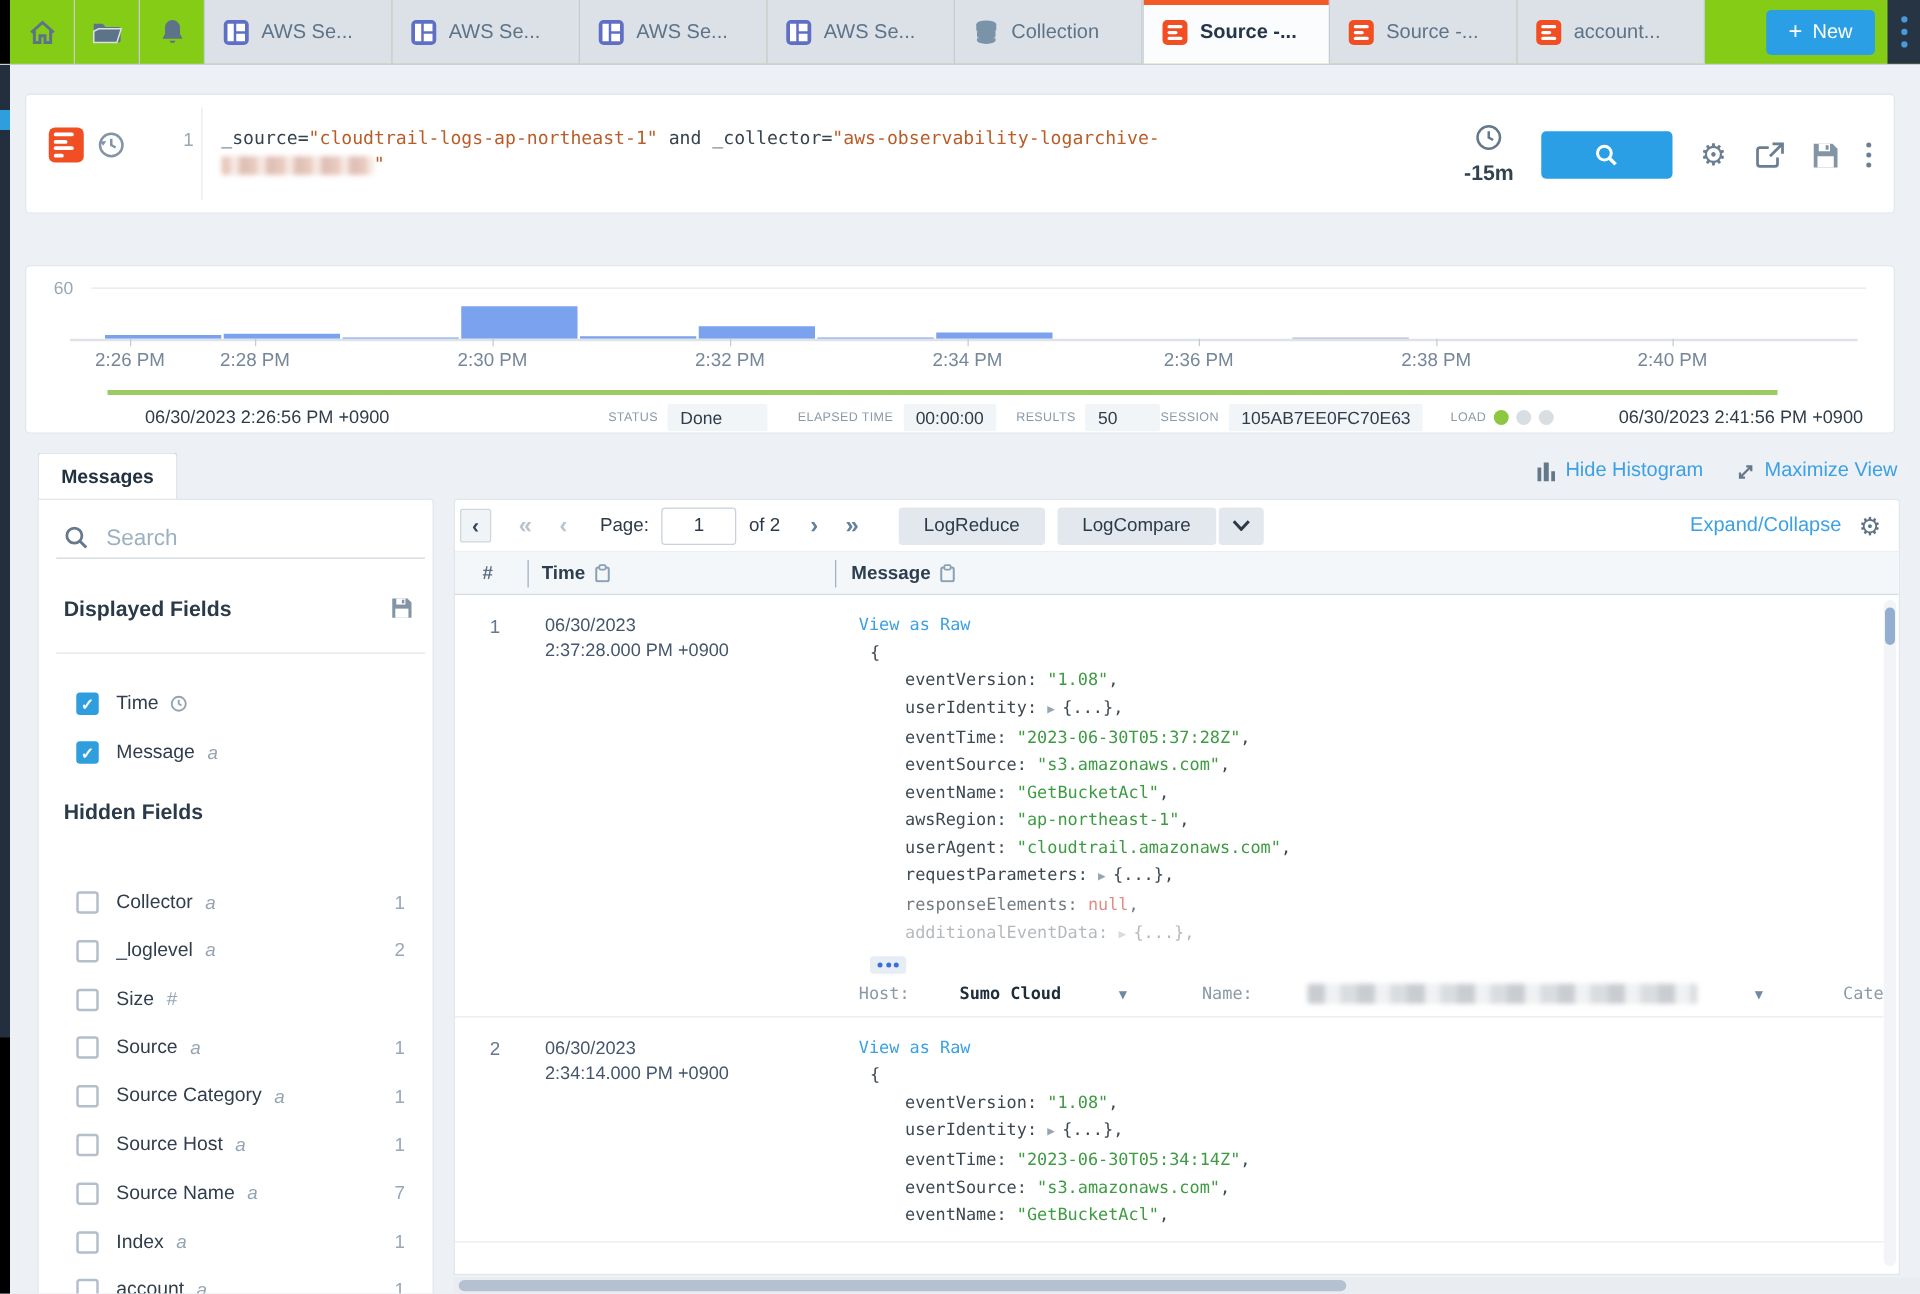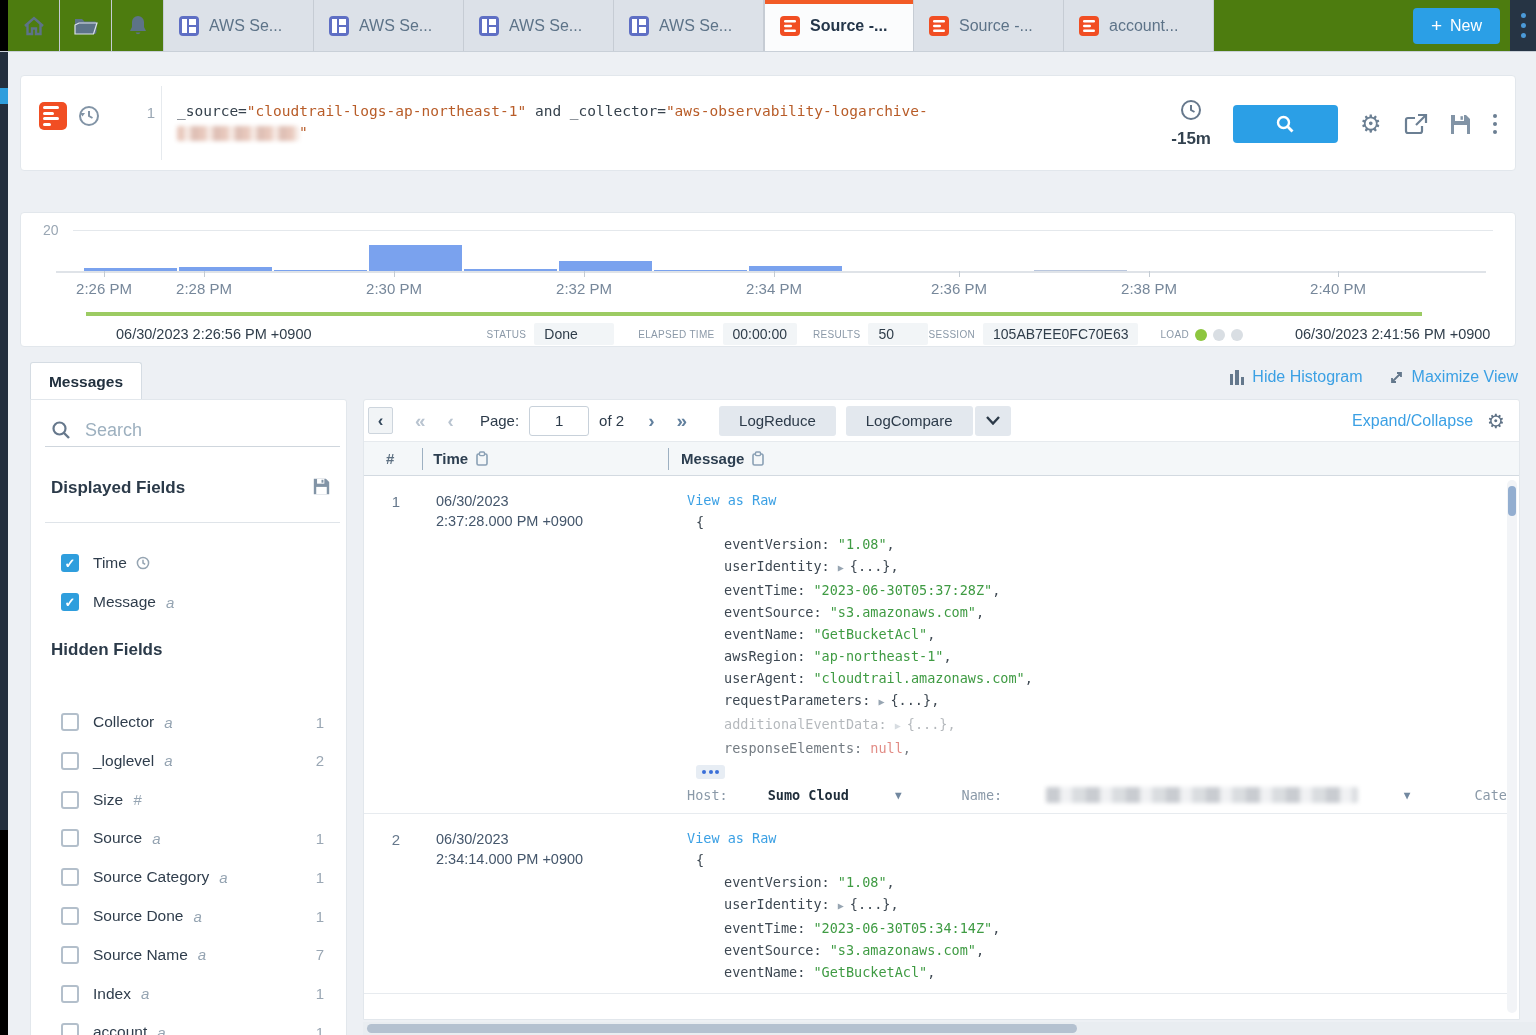--- a/index.html
+++ b/index.html
@@ -4,21 +4,21 @@
 <style>
   * { margin:0; padding:0; box-sizing:border-box; }
   html,body { background:#e9edf1; }
   .screen { position:relative; width:1536px; height:1035px; overflow:hidden;
             background:#edf0f4; font-family:"Liberation Sans",sans-serif; color:#33424f; }
   .mono { font-family:"DejaVu Sans Mono",monospace; }
   .abs { position:absolute; }
 
   
   .tabbar { position:absolute; left:0; top:0; width:1536px; height:52px;
-            background:#4d7c0f; display:flex; align-items:stretch; border-bottom:1px solid #c9d0d8; }
+            background:#84cc16; display:flex; align-items:stretch; border-bottom:1px solid #c9d0d8; }
   .tb-black { width:8px; background:#000; }
   .tb-cell { width:52px; display:flex; align-items:center; justify-content:center;
              border-right:1px solid #c6ccd4; color:#5d7388; }
   .tab { display:flex; align-items:center; gap:9px; padding:0 14px; min-width:150px;
          border-right:1px solid #c6ccd4; color:#5d7388; font-size:16px; cursor:default;
          position:relative; background:#dce1e8; }
   .tab .tab-label { white-space:nowrap; overflow:hidden; }
   .tab.active { background:#fbfcfd; color:#24364a; font-weight:bold; border-left:1px solid #c6ccd4; }
   .tab.active::before { content:""; position:absolute; left:0; top:0; right:0; height:4px; background:#f25b26; }
   .tb-spacer { flex:1; }
@@ -215,20 +215,31 @@
           <span>
             <svg width="22" height="22" viewBox="0 0 22 22">
               <rect x="1" y="1" width="20" height="20" rx="4" fill="#5f6fc4"></rect>
               <rect x="4" y="4" width="5" height="14" fill="#fff"></rect>
               <rect x="11" y="4" width="7" height="6" fill="#fff"></rect>
               <rect x="11" y="12" width="7" height="6" fill="#fff"></rect>
             </svg>
           </span>
           <span class="tab-label">AWS Se...</span>
         </div>
+        <div class="tab">
+          <span>
+            <svg width="22" height="22" viewBox="0 0 22 22">
+              <ellipse cx="11" cy="4.5" rx="8" ry="3.2" fill="#7a93a8"></ellipse>
+              <path d="M3 4.5 v4 a8 3.2 0 0 0 16 0 v-4" fill="#7a93a8"></path>
+              <path d="M3 10 v4 a8 3.2 0 0 0 16 0 v-4" fill="#7a93a8" stroke="#dce1e8" stroke-width="1.2"></path>
+              <path d="M3 15.5 v2 a8 3.2 0 0 0 16 0 v-2" fill="#7a93a8" stroke="#dce1e8" stroke-width="1.2"></path>
+            </svg>
+          </span>
+          <span class="tab-label">Collection</span>
+        </div>
         <div class="tab active">
           <span>
             <svg width="22" height="22" viewBox="0 0 22 22">
               <rect x="1" y="1" width="20" height="20" rx="4" fill="#f14e23"></rect>
               <rect x="5" y="5" width="12" height="2.6" rx="1.3" fill="#fff"></rect>
               <rect x="5" y="9.7" width="8" height="2.6" rx="1.3" fill="#fff"></rect>
               <rect x="5" y="14.4" width="12" height="2.6" rx="1.3" fill="#fff"></rect>
             </svg>
           </span>
           <span class="tab-label">Source -...</span>
@@ -325,21 +336,21 @@
     </span>
     <span style="display:flex;flex-direction:column;gap:3.5px;">
       <i style="width:4.5px;height:4.5px;border-radius:50%;background:#6b7f93;"></i>
       <i style="width:4.5px;height:4.5px;border-radius:50%;background:#6b7f93;"></i>
       <i style="width:4.5px;height:4.5px;border-radius:50%;background:#6b7f93;"></i>
     </span>
   </div>
 </div>
 
 <div class="card histo-card">
-  <div class="histo-ymax">20</div>
+  <div class="histo-ymax">60</div>
   <div class="histo-grid"></div>
   <div id="histo-bars">
         <div class="bar" style="left: 63px; width: 93px; height: 3px; top: 55px;"></div>
         <div class="bar" style="left: 158px; width: 93px; height: 4px; top: 54px;"></div>
         <div class="bar" style="left: 253px; width: 93px; height: 1px; top: 57px;"></div>
         <div class="bar" style="left: 348px; width: 93px; height: 26px; top: 32px;"></div>
         <div class="bar" style="left: 443px; width: 93px; height: 2px; top: 56px;"></div>
         <div class="bar" style="left: 538px; width: 93px; height: 10px; top: 48px;"></div>
         <div class="bar" style="left: 633px; width: 93px; height: 1px; top: 57px;"></div>
         <div class="bar" style="left: 728px; width: 93px; height: 5px; top: 53px;"></div>
@@ -467,21 +478,21 @@
           <span class="f-count">1</span>
         </div>
         <div class="fieldrow" style="top: 460.2px;">
           <span class="cbx off"></span>
           <span class="f-label">Source Category</span>
           <span class="f-type">a</span>
           <span class="f-count">1</span>
         </div>
         <div class="fieldrow" style="top: 499px;">
           <span class="cbx off"></span>
-          <span class="f-label">Source Done</span>
+          <span class="f-label">Source Host</span>
           <span class="f-type">a</span>
           <span class="f-count">1</span>
         </div>
         <div class="fieldrow" style="top: 537.8px;">
           <span class="cbx off"></span>
           <span class="f-label">Source Name</span>
           <span class="f-type">a</span>
           <span class="f-count">7</span>
         </div>
         <div class="fieldrow" style="top: 576.6px;">
@@ -549,22 +560,22 @@
             <div class="raw-link">View as Raw</div>
             <div class="json-line" style="padding-left: 9px;"><span class="br">{</span></div>
             <div class="json-line" style="padding-left: 37px;"><span class="key">eventVersion</span><span class="pn">: </span><span class="st">"1.08"</span><span class="pn">,</span></div>
             <div class="json-line" style="padding-left: 37px;"><span class="key">userIdentity</span><span class="pn">: </span><span class="ar">▶ </span><span class="br">{...}</span><span class="pn">,</span></div>
             <div class="json-line" style="padding-left: 37px;"><span class="key">eventTime</span><span class="pn">: </span><span class="st">"2023-06-30T05:37:28Z"</span><span class="pn">,</span></div>
             <div class="json-line" style="padding-left: 37px;"><span class="key">eventSource</span><span class="pn">: </span><span class="st">"s3.amazonaws.com"</span><span class="pn">,</span></div>
             <div class="json-line" style="padding-left: 37px;"><span class="key">eventName</span><span class="pn">: </span><span class="st">"GetBucketAcl"</span><span class="pn">,</span></div>
             <div class="json-line" style="padding-left: 37px;"><span class="key">awsRegion</span><span class="pn">: </span><span class="st">"ap-northeast-1"</span><span class="pn">,</span></div>
             <div class="json-line" style="padding-left: 37px;"><span class="key">userAgent</span><span class="pn">: </span><span class="st">"cloudtrail.amazonaws.com"</span><span class="pn">,</span></div>
             <div class="json-line" style="padding-left: 37px;"><span class="key">requestParameters</span><span class="pn">: </span><span class="ar">▶ </span><span class="br">{...}</span><span class="pn">,</span></div>
+            <div class="json-line" style="padding-left: 37px; opacity: 0.72;"><span class="key">responseElements</span><span class="pn">: </span><span class="nu">null</span><span class="pn">,</span></div>
             <div class="json-line" style="padding-left: 37px; opacity: 0.38;"><span class="key">additionalEventData</span><span class="pn">: </span><span class="ar">▶ </span><span class="br">{...}</span><span class="pn">,</span></div>
-            <div class="json-line" style="padding-left: 37px; opacity: 0.72;"><span class="key">responseElements</span><span class="pn">: </span><span class="nu">null</span><span class="pn">,</span></div>
           </div>
           <div style="margin-left: 323px;"><span class="more-btn">
               <i></i>
               <i></i>
               <i></i>
             </span></div>
           <div class="row-footer mono">
             <span>Host:</span>
             <b>Sumo Cloud</b>
             <span class="caret-dn">▼</span>

